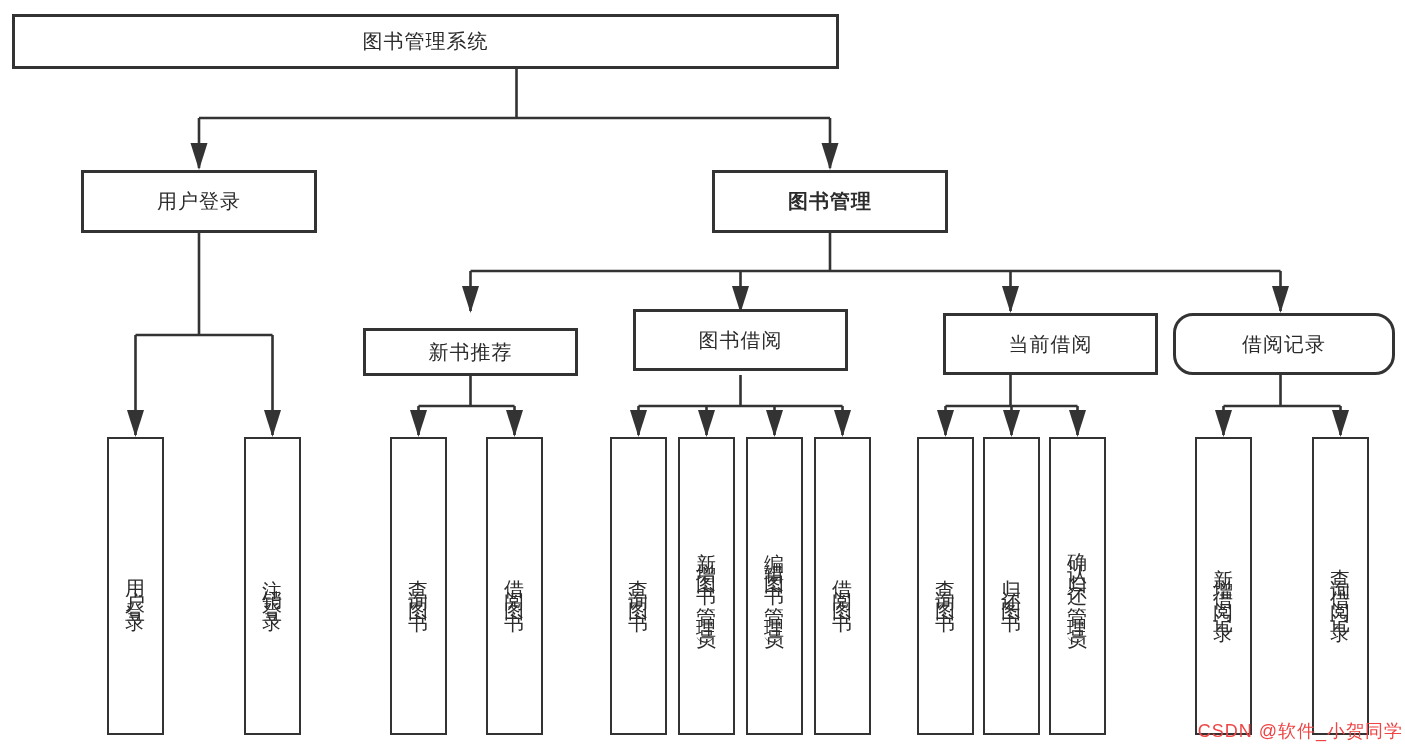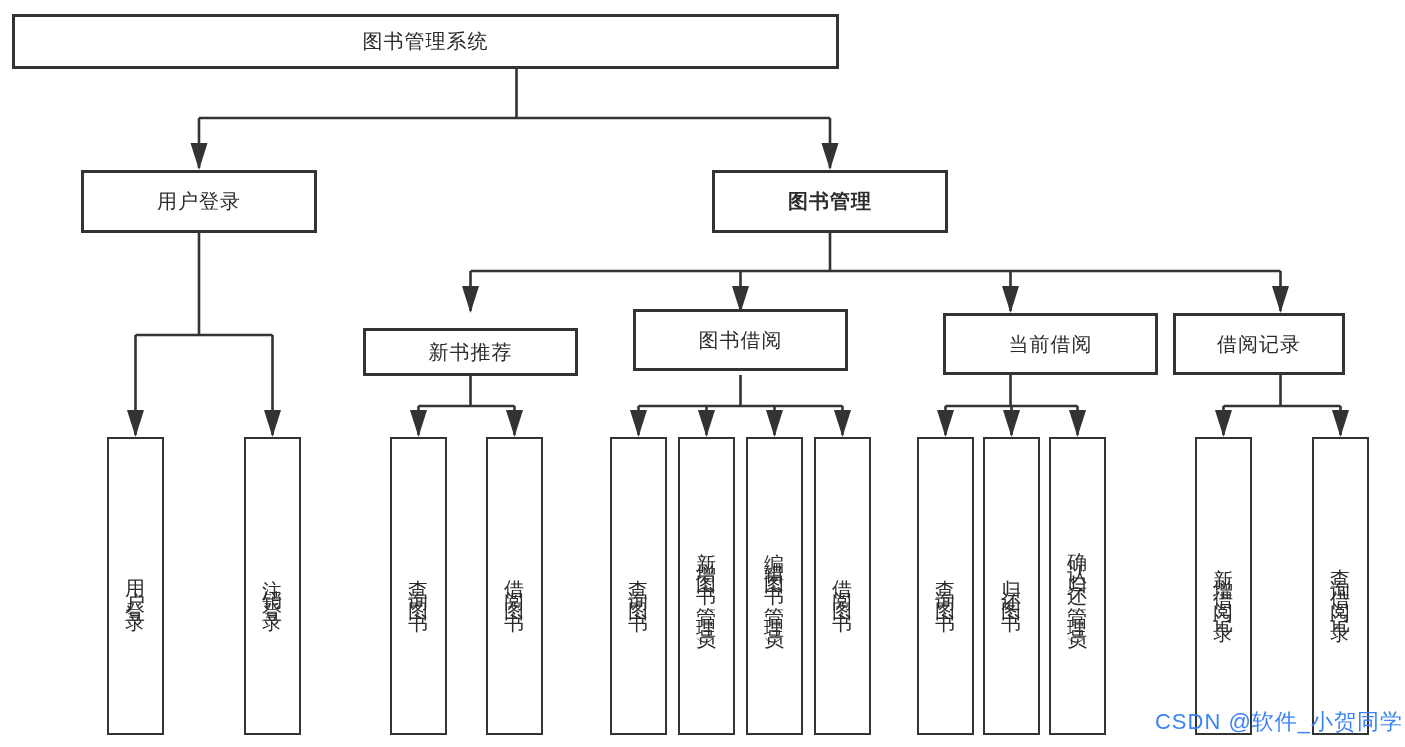--- a/index.html
+++ b/index.html
@@ -33,23 +33,23 @@
   .vtext {
     writing-mode: vertical-rl;
     text-orientation: mixed;
     letter-spacing: 11px;
     line-height: 1;
     white-space: normal;
   }
   .watermark {
     position: absolute;
     right: 2px;
-    bottom: 10px;
-    font-size: 22px;
-    color: #3b82f6;
+    bottom: 4px;
+    font-size: 18px;
+    color: #ef4444;
     letter-spacing: 1px;
     z-index: 5;
     pointer-events: none;
   }
 </style>
 </head>
 <body>
 
 <div class="canvas">
 
@@ -99,21 +99,21 @@
 
   <div class="node" style="left:363px; top:328px; width:215px; height:48px;">
     <span>新书推荐</span>
   </div>
   <div class="node" style="left:633px; top:309px; width:215px; height:62px;">
     <span>图书借阅</span>
   </div>
   <div class="node" style="left:903px; top:313px; width:215px; height:62px;margin-left:40px;">
     <span>当前借阅</span>
   </div>
-  <div class="node" style="left:1173px; top:313px; width:172px; height:62px;">
+  <div class="node" style="left:1173px; top:313px; width:222px; height:62px;border-radius:20px;">
     <span>借阅记录</span>
   </div>
 
   <div class="node leaf" style="left:107px; top:437px; width:57px; height:298px;">
     <span class="vtext">用户登录</span>
   </div>
   <div class="node leaf" style="left:244px; top:437px; width:57px; height:298px;">
     <span class="vtext">注销登录</span>
   </div>
 

